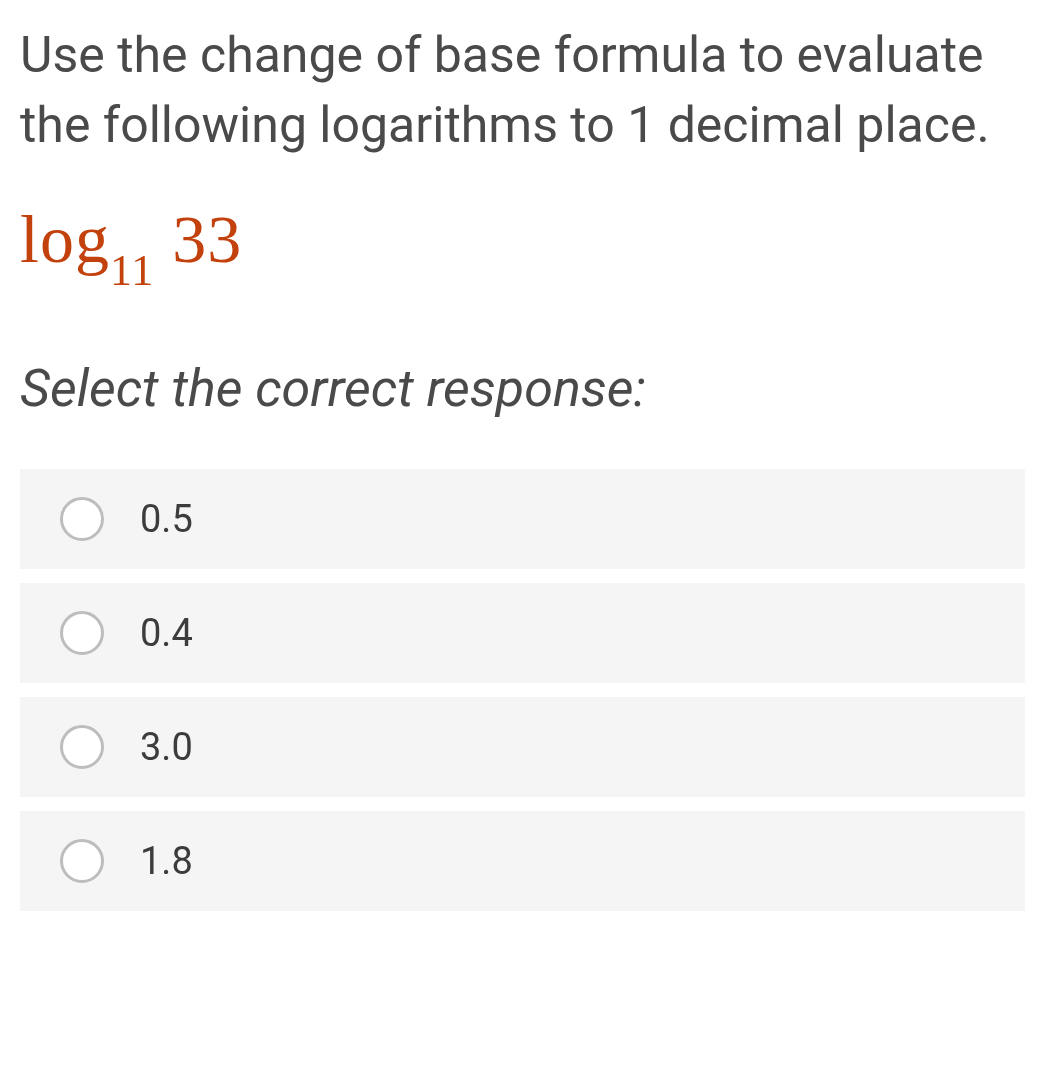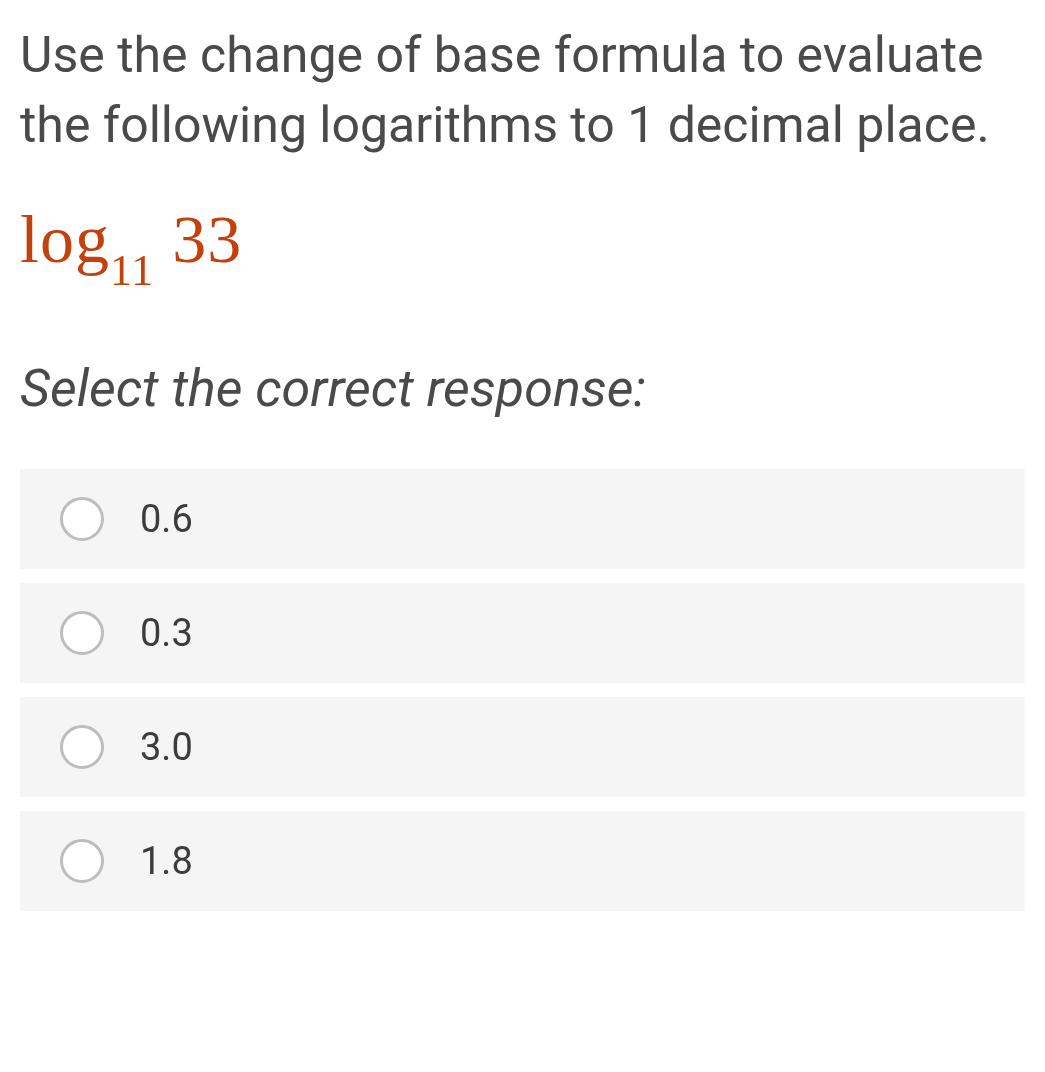--- a/index.html
+++ b/index.html
@@ -75,25 +75,25 @@
 
 <div class="math-expression">
   <span>log</span><span class="sub">11</span>&nbsp;<span>33</span>
 </div>
 
 <div class="instruction">Select the correct response:</div>
 
 <div class="options">
   <div class="option">
     <div class="radio-circle"></div>
-    <div class="option-label">0.6</div>
+    <div class="option-label">0.5</div>
   </div>
   <div class="option">
     <div class="radio-circle"></div>
-    <div class="option-label">0.3</div>
+    <div class="option-label">0.4</div>
   </div>
   <div class="option">
     <div class="radio-circle"></div>
     <div class="option-label">3.0</div>
   </div>
   <div class="option">
     <div class="radio-circle"></div>
     <div class="option-label">1.8</div>
   </div>
 </div>

